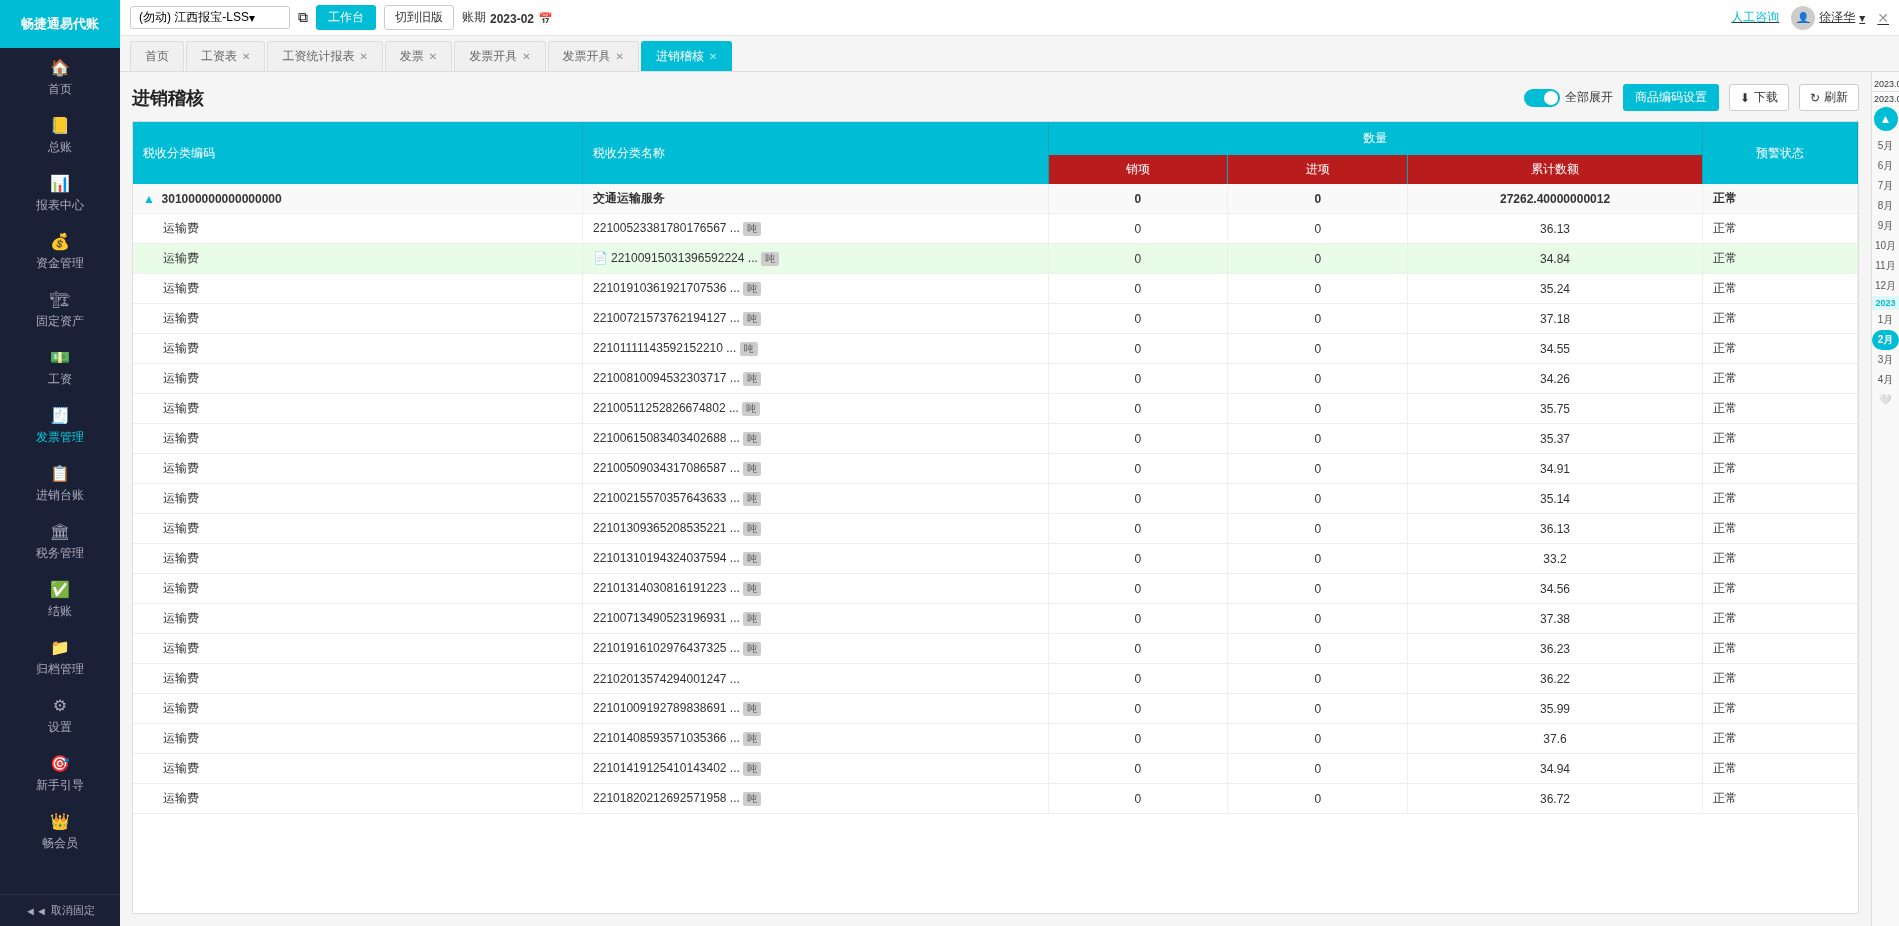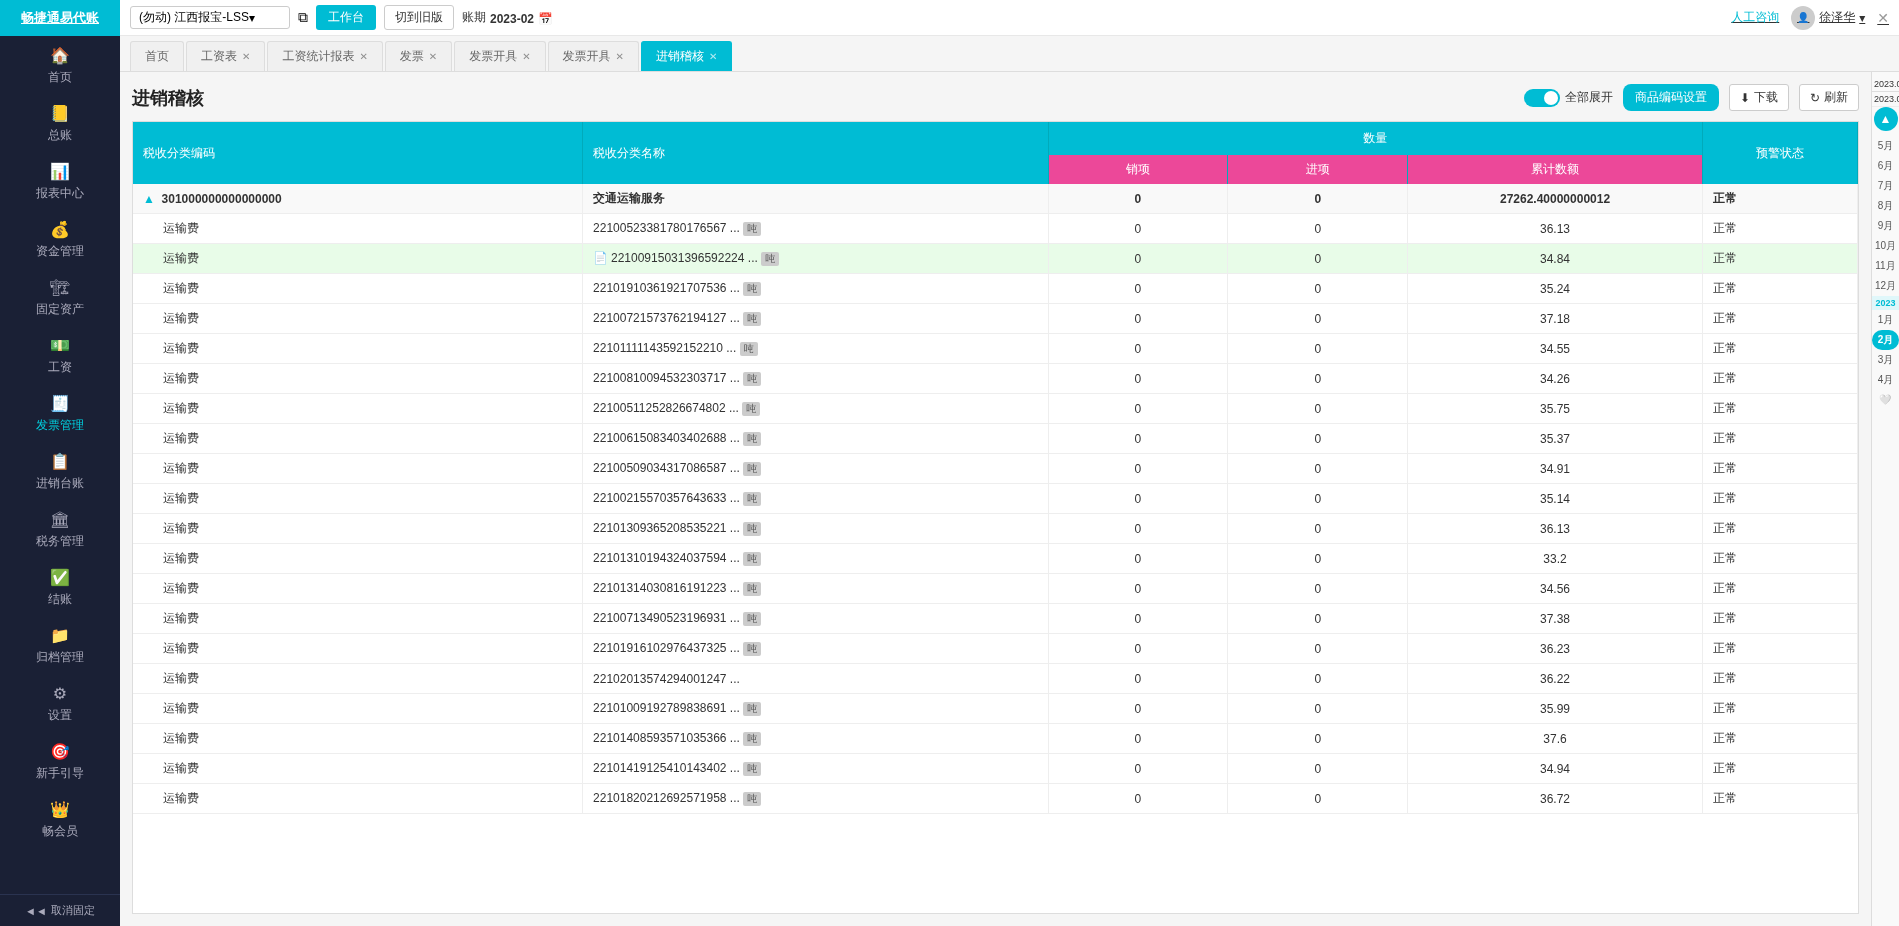--- a/index.html
+++ b/index.html
@@ -15,25 +15,24 @@
       flex-shrink: 0;
       height: 100%;
     }
     .sidebar-logo {
       background: #00bcd4;
       color: white;
       font-size: 13px;
       font-weight: bold;
       padding: 10px 8px;
       text-align: center;
-      height: 36px;
+      height: 48px;
       display: flex;
       align-items: center;
       justify-content: center;
-      text-decoration: underline;
     }
     .sidebar-item {
       display: flex;
       flex-direction: column;
       align-items: center;
       padding: 10px 5px 8px;
       cursor: pointer;
       color: #aab;
       font-size: 12px;
       gap: 4px;
@@ -214,21 +213,21 @@
       top: 2px;
       width: 14px;
       height: 14px;
       background: white;
       border-radius: 50%;
     }
     .btn-primary {
       background: #00bcd4;
       color: white;
       border: none;
-      border-radius: 8px;
+      border-radius: 3px;
       padding: 5px 12px;
       cursor: pointer;
       font-size: 12px;
     }
     .btn-default {
       background: white;
       color: #333;
       border: 1px solid #ccc;
       border-radius: 3px;
       padding: 4px 10px;
@@ -256,21 +255,21 @@
       color: white;
       padding: 8px 10px;
       text-align: center;
       border-right: 1px solid #00aabb;
       font-weight: normal;
       position: sticky;
       top: 0;
       z-index: 2;
     }
     thead tr.sub-header th {
-      background: #ec4899;
+      background: #b91c1c;
       padding: 6px 0;
     }
     tbody tr td {
       padding: 6px 10px;
       border-bottom: 1px solid #eee;
       border-right: 1px solid #eee;
       text-align: center;
       color: #333;
     }
     tbody tr.highlighted td {

